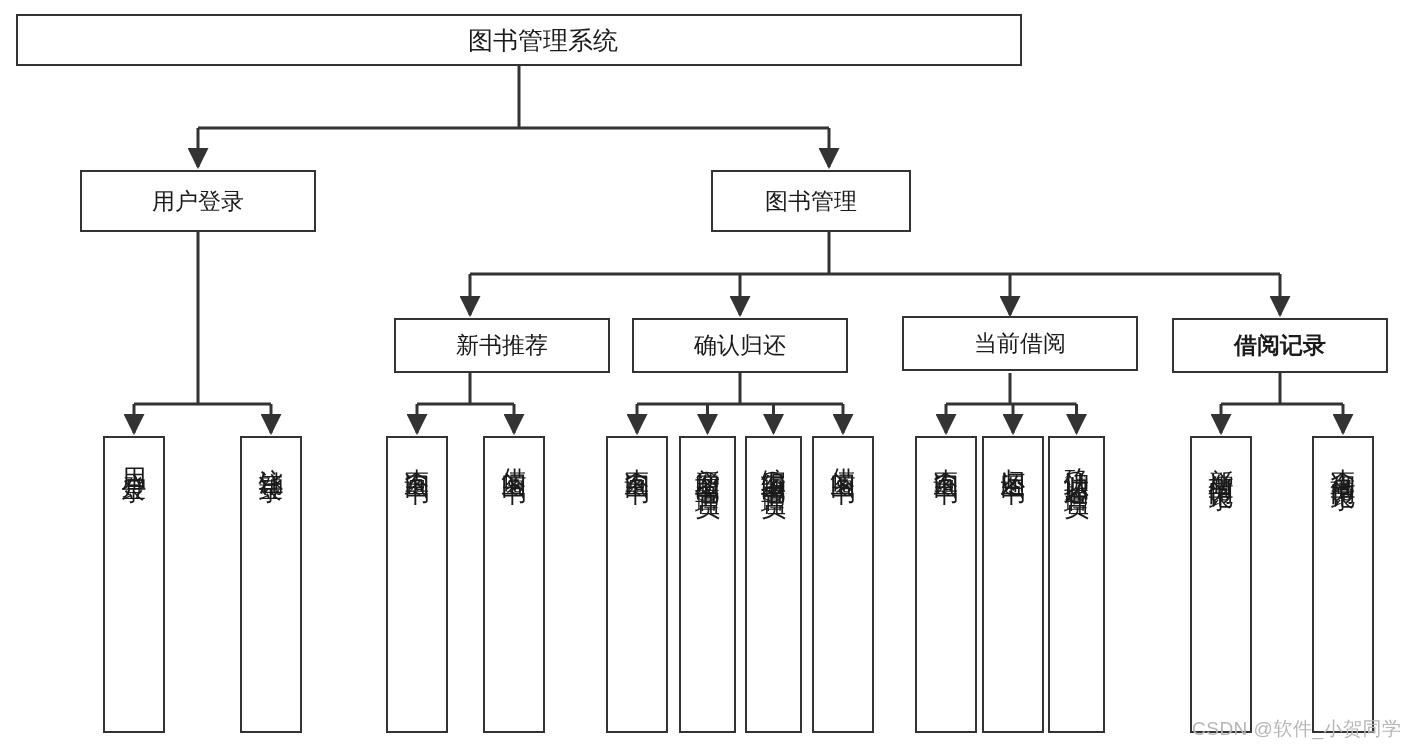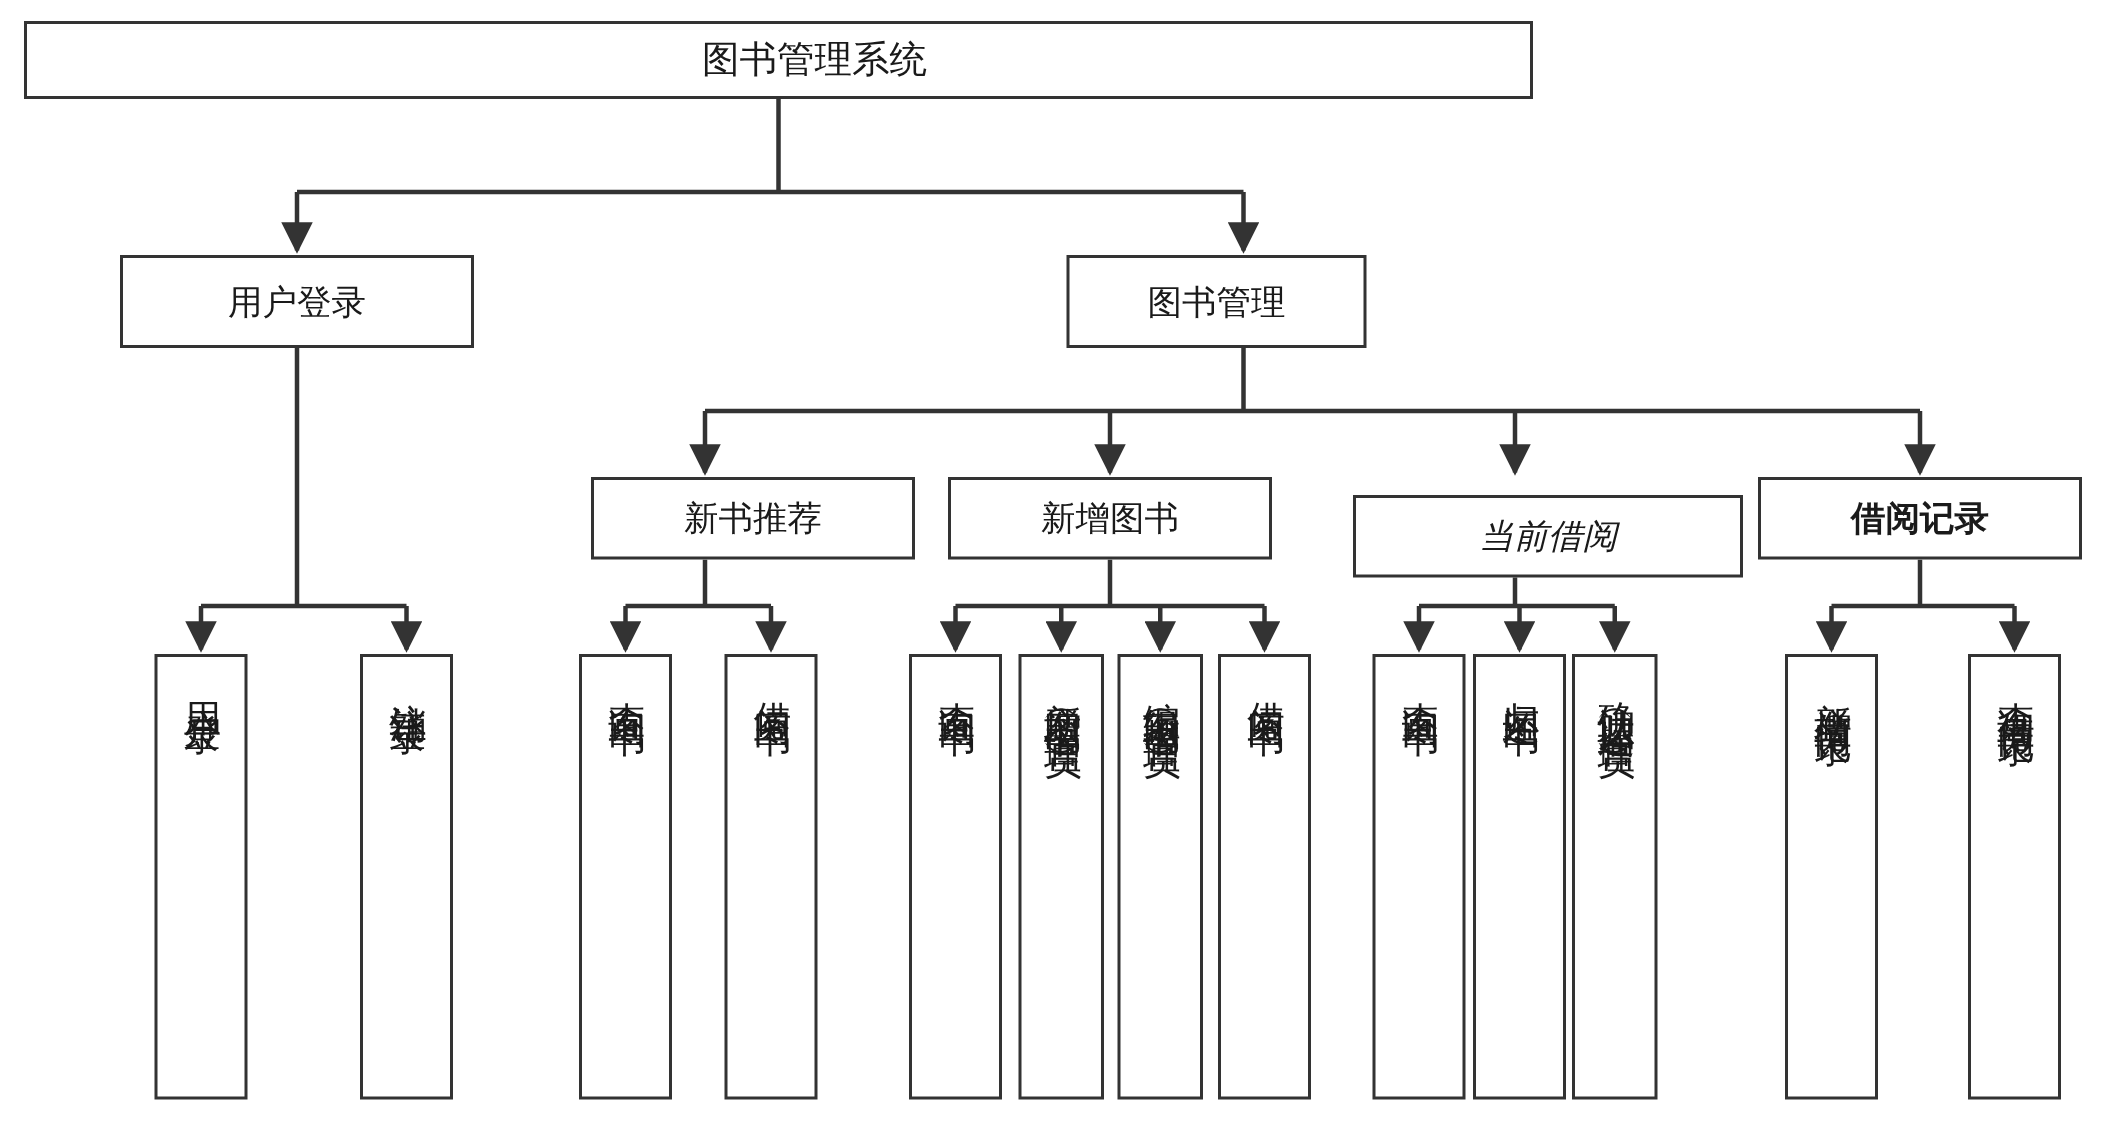--- a/index.html
+++ b/index.html
@@ -112,23 +112,23 @@
       <div class="node lvl2" style="left: 80px; top: 170px; width: 236px; height: 62px;">
         <span class="label">用户登录</span>
       </div>
       <div class="node lvl2" style="left: 711px; top: 170px; width: 200px; height: 62px;">
         <span class="label">图书管理</span>
       </div>
       <div class="node lvl3" style="left: 362px; top: 318px; width: 216px; height: 55px; margin-left: 32px;">
         <span class="label">新书推荐</span>
       </div>
       <div class="node lvl3" style="left: 632px; top: 318px; width: 216px; height: 55px;">
-        <span class="label">新增图书</span>
+        <span class="label">确认归还</span>
       </div>
-      <div class="node lvl3" style="left: 902px; top: 330px; width: 260px; height: 55px; font-style: italic;">
+      <div class="node lvl3" style="left: 902px; top: 316px; width: 236px; height: 55px;">
         <span class="label">当前借阅</span>
       </div>
       <div class="node lvl3" style="left: 1172px; top: 318px; width: 216px; height: 55px; font-weight: bold;">
         <span class="label">借阅记录</span>
       </div>
       <div class="node leaf" style="left: 103px; top: 436px; width: 62px; height: 297px;">
         <span class="label">用户登录</span>
       </div>
       <div class="node leaf" style="left: 240px; top: 436px; width: 62px; height: 297px;">
         <span class="label">注销登录</span>
@@ -161,14 +161,15 @@
         <span class="label">确认归还（管理员）</span>
       </div>
       <div class="node leaf" style="left: 1190px; top: 436px; width: 62px; height: 297px;">
         <span class="label">新增借阅记录</span>
       </div>
       <div class="node leaf" style="left: 1312px; top: 436px; width: 62px; height: 297px;">
         <span class="label">查询借阅记录</span>
       </div>
     </div>
 
+  <div class="watermark" style="left: 1192px; top: 716px;">CSDN @软件_小贺同学</div>
 
 </div>
 
 </body></html>

